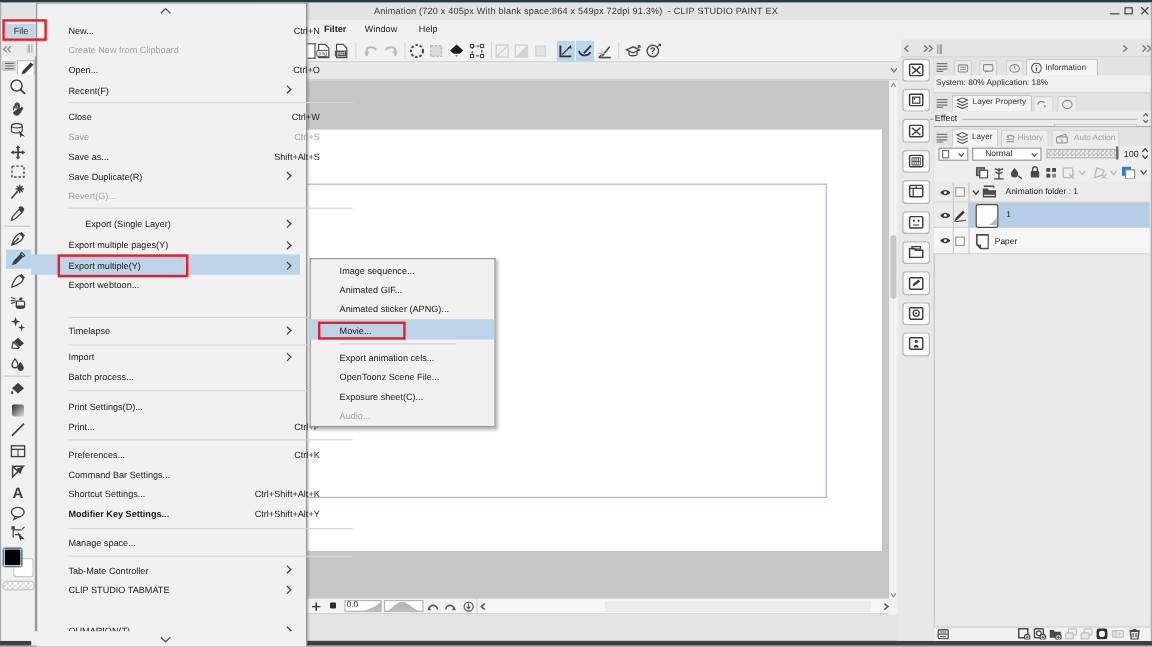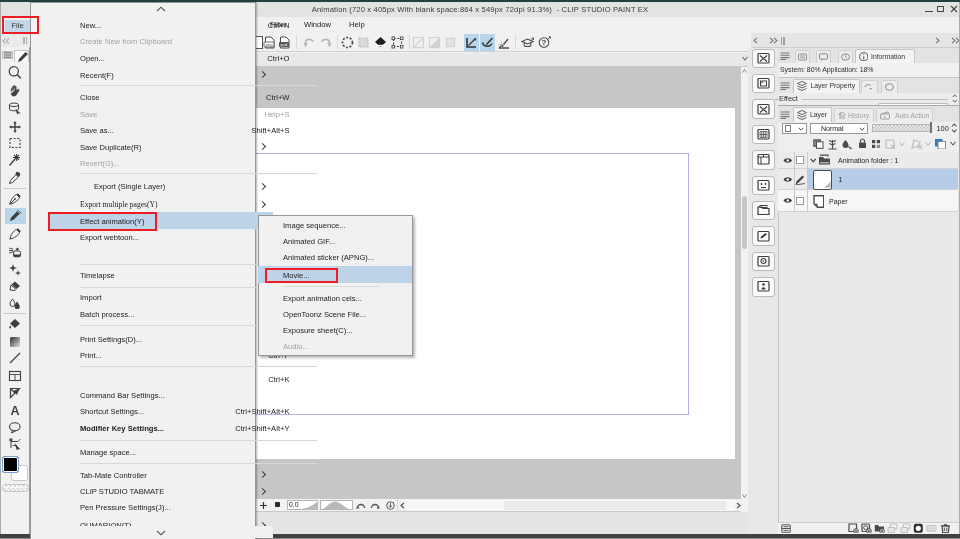--- a/index.html
+++ b/index.html
@@ -21,21 +21,21 @@
 <div class="a" style="left:0;top:0;width:960px;height:17px;background:#e2e3e3;"></div>
 <div class="a" style="left:0;top:0;width:960px;height:2px;background:#24403e;"></div>
 <div class="a tx" style="left:0;top:3px;width:960px;text-align:center;font-size:7.6px;letter-spacing:0.16px;line-height:13px;color:#3a3a3a;">Animation (720 x 405px With blank space:864 x 549px 72dpi 91.3%)&nbsp;&nbsp;- CLIP STUDIO PAINT EX</div>
 <div class="a" style="left:925px;top:10.5px;width:8px;height:1.2px;background:#444;"></div>
 <div class="a" style="left:937px;top:5.5px;width:6.5px;height:6.5px;border:1.2px solid #444;box-sizing:border-box;"></div>
 <svg class="a" style="left:949.5px;top:5px;" width="8" height="8" viewBox="0 0 8 8">
     <path d="M1 1 L7 7 M7 1 L1 7" stroke="#444" stroke-width="1.1"></path>
   </svg>
 
 <div class="a" style="left:0;top:17px;width:960px;height:16px;background:#f0f0f0;"></div>
-<div class="a tx" style="left:270px;top:17px;font-size:7.6px;line-height:16px;">Filter</div>
+<div class="a tx" style="left:270px;top:17px;font-size:7.6px;line-height:16px;font-weight:bold;">Filter</div>
 <div class="a tx" style="left:304px;top:17px;font-size:7.6px;line-height:16px;">Window</div>
 <div class="a tx" style="left:349px;top:17px;font-size:7.6px;line-height:16px;">Help</div>
 <div class="a" style="left:4.5px;top:19.5px;width:26px;height:12px;background:#c3d5e9;"></div>
 <div class="a tx" style="left:4.5px;top:19.5px;width:26px;text-align:center;font-size:7.6px;line-height:12px;color:#333;">File</div>
 
 <div class="a" style="left:0;top:33px;width:750.5px;height:18.5px;background:#f1f1f1;border-bottom:1px solid #cfcfcf;box-sizing:border-box;"></div>
 
 <div class="a" style="left:30px;top:52.5px;width:717.5px;height:14.3px;background:#e7e8e8;border-bottom:1px solid #c9c9c9;box-sizing:border-box;"></div>
 
 <div class="a" style="left:30px;top:66.8px;width:711px;height:432.2px;background:#c6c6c7;"></div>
@@ -585,76 +585,76 @@
 <svg class="a" style="left:925.5px;top:522.8px;" width="11" height="10.5" viewBox="0 0 11 10.5">
     <rect x="1" y="2.5" width="5.5" height="5.5" rx="0.8" fill="#e4e4e4" stroke="#c0c0c0" stroke-width="1.1"></rect>
     <rect x="4" y="2.5" width="6" height="5.5" rx="0.8" fill="#eee" stroke="#c0c0c0" stroke-width="1.1"></rect>
     <path d="M7 3.8 V6.8 M5.5 5.3 H8.5" stroke="#c0c0c0" stroke-width="0.9"></path>
   </svg>
 <svg class="a" style="left:939.5px;top:522.8px;" width="11" height="10.5" viewBox="0 0 11 10.5">
     <path d="M2 3 H9 L8.3 9.7 H2.7 Z" fill="none" stroke="#4a4a4a" stroke-width="1.2"></path>
     <path d="M1.2 2.8 H9.8 M4 2.8 C4 1 7 1 7 2.8 M4.3 4.5 V8 M6.7 4.5 V8" stroke="#4a4a4a" stroke-width="1"></path>
   </svg>
 <div class="a" style="left:30px;top:1.5px;width:225.5px;height:537px;background:#f1f1f1;border:1.2px solid #969696;border-bottom:none;box-sizing:border-box;box-shadow:1.5px 0 1.5px rgba(0,0,0,0.22);z-index:10;"></div>
-<div class="a" style="z-index:11;left:48px;top:1.5px;width:271px;height:537px;" id="menuitems">
+<div class="a" style="z-index:11;left:25px;top:1.5px;width:271px;height:537px;" id="menuitems">
 <svg class="a" style="left:108px;top:4px;" width="10" height="6" viewBox="0 0 10 6">
       <path d="M1 5 L5 1.2 L9 5" stroke="#555" stroke-width="1.1" fill="none"></path>
     </svg>
 <div class="mi" style="top:16.349999999999998px;line-height:16.5px;">New...</div>
 <div class="sc" style="top:16.349999999999998px;line-height:16.5px;">Ctrl+N</div>
 <div class="mi" style="top:32.949999999999996px;line-height:16.5px;color:#a2a2a2;">Create New from Clipboard</div>
 <div class="mi" style="top:49.55px;line-height:16.5px;">Open...</div>
 <div class="sc" style="top:49.55px;line-height:16.5px;">Ctrl+O</div>
 <div class="mi" style="top:66.05000000000001px;line-height:16.5px;">Recent(F)</div>
 <div class="chv" style="left:212px;top:70.85000000000001px;"></div>
 <div class="sep" style="top:83.0px;"></div>
 <div class="mi" style="top:88.65px;line-height:16.5px;">Close</div>
 <div class="sc" style="top:88.65px;line-height:16.5px;">Ctrl+W</div>
 <div class="mi" style="top:105.15px;line-height:16.5px;color:#a2a2a2;">Save</div>
-<div class="sc" style="top:105.15px;line-height:16.5px;color:#a2a2a2;">Help+S</div>
+<div class="sc" style="top:105.15px;line-height:16.5px;color:#a2a2a2;">Ctrl+S</div>
 <div class="mi" style="top:121.65px;line-height:16.5px;">Save as...</div>
 <div class="sc" style="top:121.65px;line-height:16.5px;">Shift+Alt+S</div>
 <div class="mi" style="top:138.15px;line-height:16.5px;">Save Duplicate(R)</div>
 <div class="chv" style="left:212px;top:142.95px;"></div>
 <div class="mi" style="top:154.65px;line-height:16.5px;color:#a2a2a2;">Revert(G)...</div>
 <div class="sep" style="top:171.5px;"></div>
 <div class="mi" style="top:177.95000000000002px;line-height:16.5px;margin-left:14px;">Export (Single Layer)</div>
 <div class="chv" style="left:212px;top:182.75px;"></div>
-<div class="mi" style="top:195.65px;line-height:16.5px;font-family:Liberation Serif, serif;">Export multiple pages(Y)</div>
+<div class="mi" style="top:195.65px;line-height:16.5px;">Export multiple pages(Y)</div>
 <div class="chv" style="left:212px;top:200.45px;"></div>
 <div class="a" style="left:0.5px;top:210.85px;width:224.5px;height:16.5px;background:#bdd4e8;"></div>
-<div class="mi" style="top:212.25px;line-height:16.5px;">Effect animation(Y)</div>
+<div class="mi" style="top:212.25px;line-height:16.5px;">Export multiple(Y)</div>
 <div class="chv" style="left:212px;top:217.04999999999998px;"></div>
 <div class="mi" style="top:228.65px;line-height:16.5px;">Export webtoon...</div>
 <div class="sep" style="top:262.0px;"></div>
 <div class="mi" style="top:266.65px;line-height:16.5px;">Timelapse</div>
 <div class="chv" style="left:212px;top:271.45px;"></div>
 <div class="sep" style="top:285.0px;"></div>
 <div class="mi" style="top:288.84999999999997px;line-height:16.5px;">Import</div>
 <div class="chv" style="left:212px;top:293.65px;"></div>
 <div class="mi" style="top:305.15px;line-height:16.5px;">Batch process...</div>
 <div class="sep" style="top:323.0px;"></div>
 <div class="mi" style="top:330.15px;line-height:16.5px;">Print Settings(D)...</div>
 <div class="mi" style="top:346.65px;line-height:16.5px;">Print...</div>
 <div class="sc" style="top:346.65px;line-height:16.5px;">Ctrl+P</div>
 <div class="sep" style="top:364.5px;"></div>
+<div class="mi" style="top:370.04999999999995px;line-height:16.5px;">Preferences...</div>
 <div class="sc" style="top:370.04999999999995px;line-height:16.5px;">Ctrl+K</div>
 <div class="mi" style="top:386.45px;line-height:16.5px;">Command Bar Settings...</div>
 <div class="mi" style="top:402.84999999999997px;line-height:16.5px;">Shortcut Settings...</div>
 <div class="sc" style="top:402.84999999999997px;line-height:16.5px;">Ctrl+Shift+Alt+K</div>
 <div class="mi" style="top:419.34999999999997px;line-height:16.5px;font-weight:bold;">Modifier Key Settings...</div>
 <div class="sc" style="top:419.34999999999997px;line-height:16.5px;">Ctrl+Shift+Alt+Y</div>
 <div class="sep" style="top:438.5px;"></div>
 <div class="mi" style="top:443.95px;line-height:16.5px;">Manage space...</div>
 <div class="sep" style="top:461.5px;"></div>
 <div class="mi" style="top:466.15px;line-height:16.5px;">Tab-Mate Controller</div>
 <div class="chv" style="left:212px;top:470.95px;"></div>
 <div class="mi" style="top:482.34999999999997px;line-height:16.5px;">CLIP STUDIO TABMATE</div>
 <div class="chv" style="left:212px;top:487.15px;"></div>
-<div class="mi" style="top:498.65px;line-height:16.5px;">Pen Pressure Settings(J)...</div>
 <div class="mi" style="top:516.65px;line-height:16.5px;">QUMARION(T)</div>
 <div class="chv" style="left:212px;top:521.45px;"></div>
 <div class="a" style="left:0.5px;top:524.7px;width:224.5px;height:11.8px;background:#f1f1f1;"></div>
 <svg class="a" style="left:108px;top:528px;" width="10" height="6" viewBox="0 0 10 6">
       <path d="M1 1 L5 4.8 L9 1" stroke="#555" stroke-width="1.1" fill="none"></path>
     </svg>
 </div>
 <div class="a" style="left:257.5px;top:215px;width:155px;height:140.5px;background:#f1f1f1;border:1.2px solid #969696;box-sizing:border-box;box-shadow:2px 2px 2.5px rgba(0,0,0,0.28);z-index:12;"></div>
 <div class="a" style="z-index:13;left:257.5px;top:215px;width:124px;height:140.5px;" id="subitems">
 <div class="a tx" style="left:25.5px;top:3.15px;font-size:7.6px;line-height:16.5px;">Image sequence...</div>

